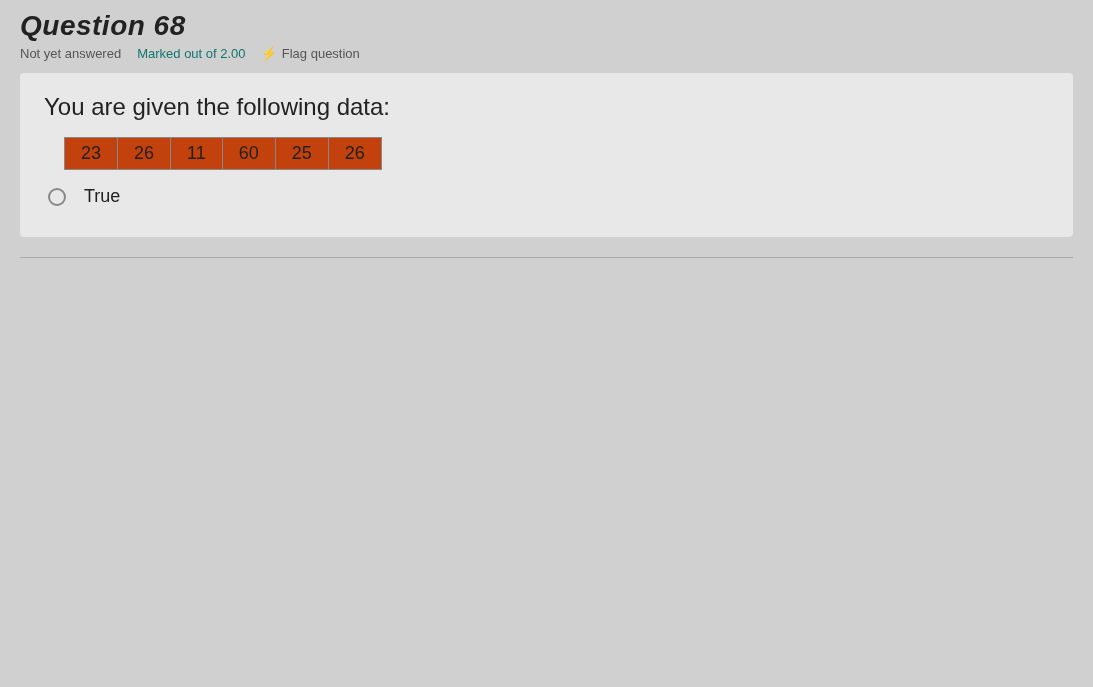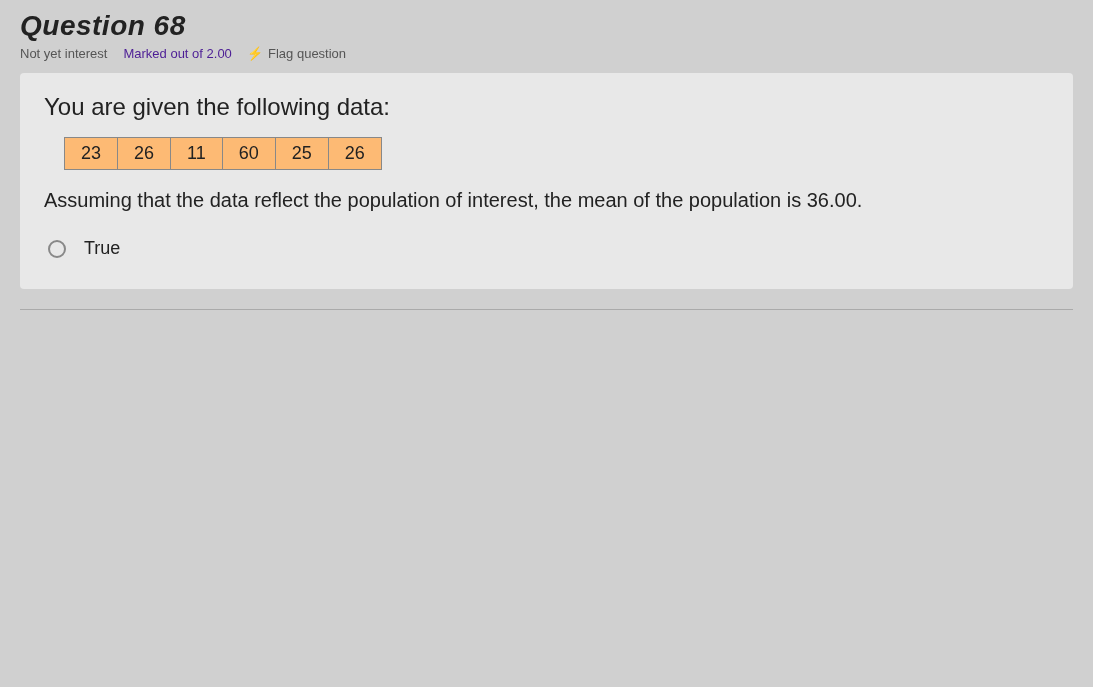--- a/index.html
+++ b/index.html
@@ -40,21 +40,21 @@
       font-size: 13px;
       color: #555;
     }
 
     .meta-not-answered {
       color: #555;
       font-size: 13px;
     }
 
     .meta-marked {
-      color: #4c1d95;
+      color: #0f766e;
       font-size: 13px;
     }
 
     .meta-flag {
       display: flex;
       align-items: center;
       gap: 4px;
       color: #555;
       font-size: 13px;
       cursor: pointer;
@@ -83,21 +83,21 @@
       margin-bottom: 16px;
       margin-left: 20px;
     }
 
     .data-table td {
       border: 1px solid #888;
       padding: 5px 16px;
       text-align: center;
       font-size: 18px;
       color: #222;
-      background-color: #fdba74;
+      background-color: #c2410c;
       min-width: 50px;
     }
 
     .question-body {
       font-size: 20px;
       color: #222;
       line-height: 1.4;
       margin-bottom: 24px;
     }
 
@@ -151,21 +151,21 @@
     }
   </style>
 </head>
 <body>
 
 <div class="page-container">
 
   <h1 class="question-title">Question 68</h1>
 
   <div class="question-meta">
-    <span class="meta-not-answered">Not yet interest</span>
+    <span class="meta-not-answered">Not yet answered</span>
     <span class="meta-marked">Marked out of 2.00</span>
     <span class="meta-flag">
       <span class="flag-icon">⚡</span>
       <span>Flag question</span>
     </span>
   </div>
 
   <div class="question-card">
 
     <p class="question-text">You are given the following data:</p>
@@ -176,21 +176,20 @@
         <td>23</td>
             <td>26</td>
             <td>11</td>
             <td>60</td>
             <td>25</td>
             <td>26</td>
           </tr>
       </tbody>
     </table>
 
-    <p class="question-body">Assuming that the data reflect the population of interest, the mean of the population is 36.00.</p>
 
 
     <div class="options-container">
       <label class="option-item">
         <input type="radio" class="option-radio" name="question68" style="">
         <span class="option-label">True</span>
       </label>
 
     </div>
 

